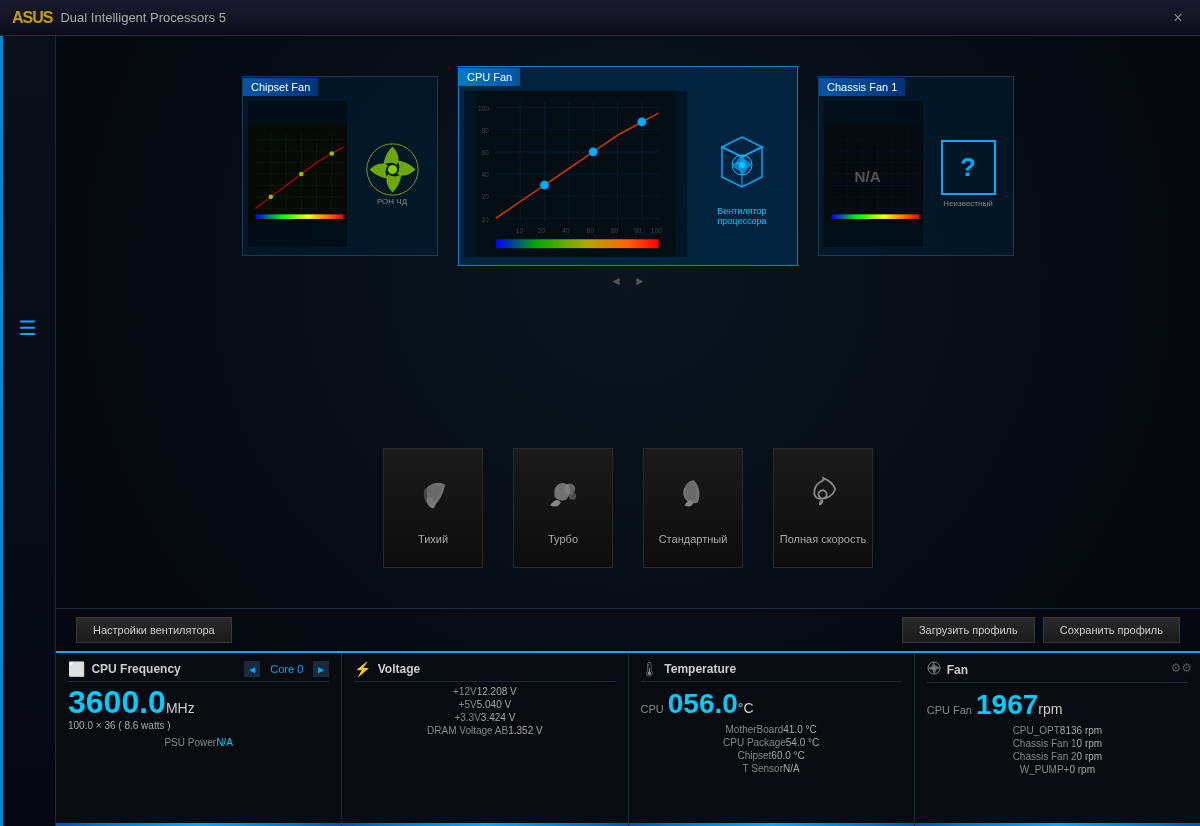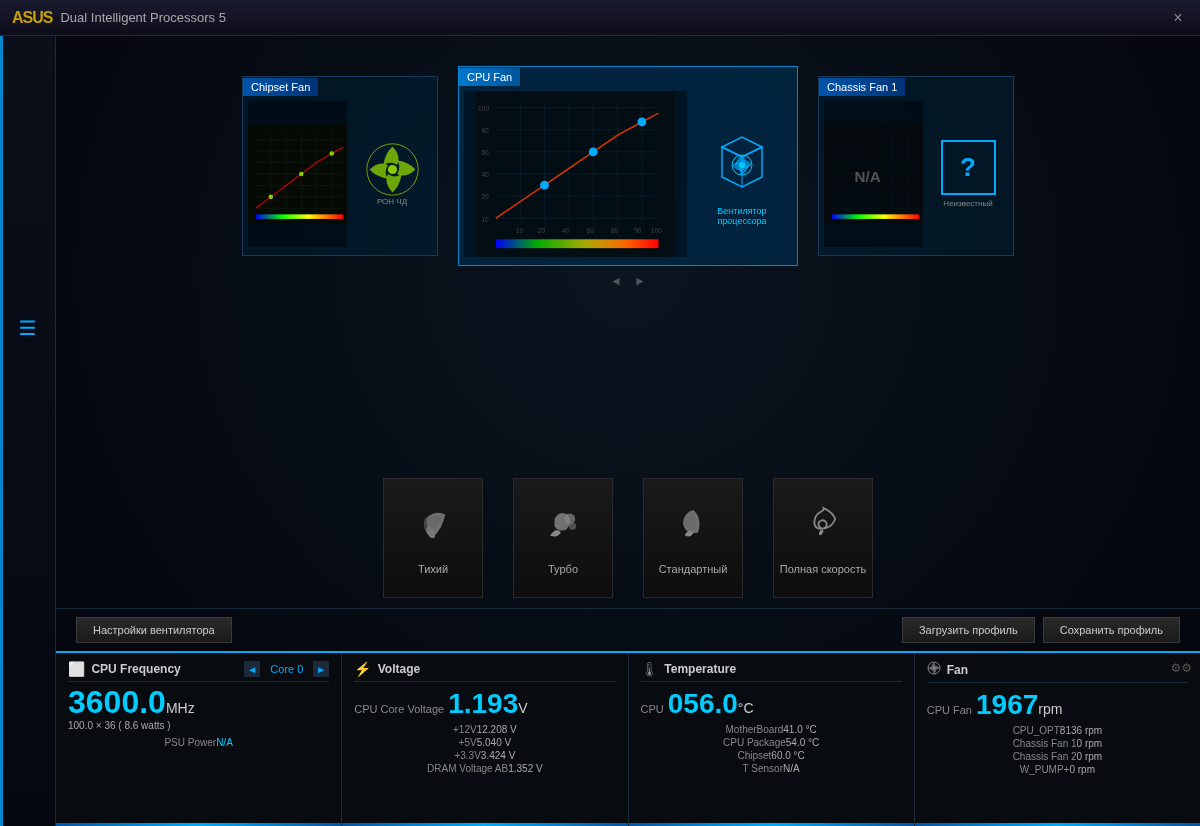--- a/index.html
+++ b/index.html
@@ -204,20 +204,21 @@
       font-size: 11px;
     }
 
     
     .action-bar {
       display: flex;
       align-items: center;
       padding: 8px 20px;
       gap: 26px;
       border-top: 1px solid #1a2a3a;
+      margin-top: 30px;
     }
 
     .action-btn {
       padding: 6px 16px;
       background: linear-gradient(180deg, #2a2a2a 0%, #1a1a1a 100%);
       border: 1px solid #3a3a3a;
       color: #ccc;
       font-size: 11px;
       cursor: pointer;
     }
@@ -623,26 +624,20 @@
           <span class="stat-row-value cyan">N/A</span>
         </div>
 
         <div style="position:absolute;bottom:0;left:0;right:0;height:3px;background:linear-gradient(90deg,#0055aa,#00aaff,#0055aa);"></div>
       </div>
 
       <div class="stat-panel">
         <div class="stat-panel-header">
           <span class="stat-panel-icon">⚡</span>
           <span class="stat-panel-title">Voltage</span>
-        </div>
-        <div style="display:flex;align-items:baseline;gap:4px;margin-bottom:4px;">
-          <span class="stat-row-label" style="font-size:11px;">CPU Core Voltage</span>
-          <span class="stat-main-value" style="font-size:28px;">
-            <span>1.193</span><span class="stat-main-unit">V</span>
-          </span>
         </div>
         <div class="stat-row">
           <span class="stat-row-label">+12V</span>
           <span class="stat-row-value">12.208 V</span>
         </div>
         <div class="stat-row">
           <span class="stat-row-label">+5V</span>
           <span class="stat-row-value">5.040 V</span>
         </div>
         <div class="stat-row">

